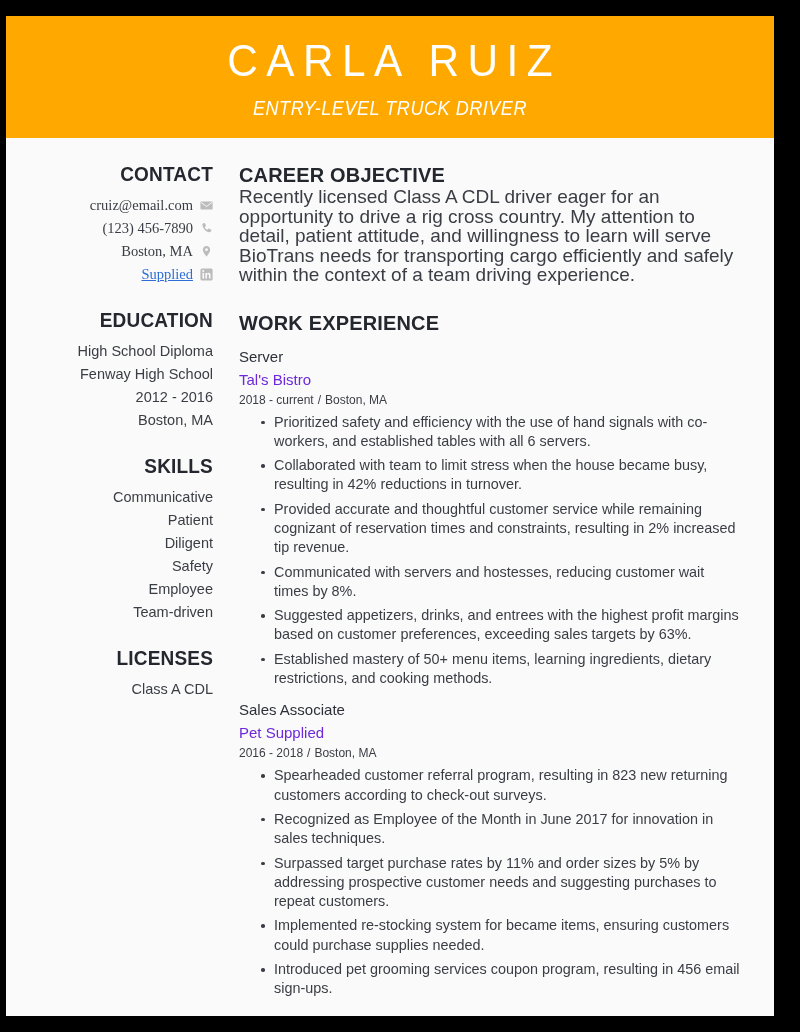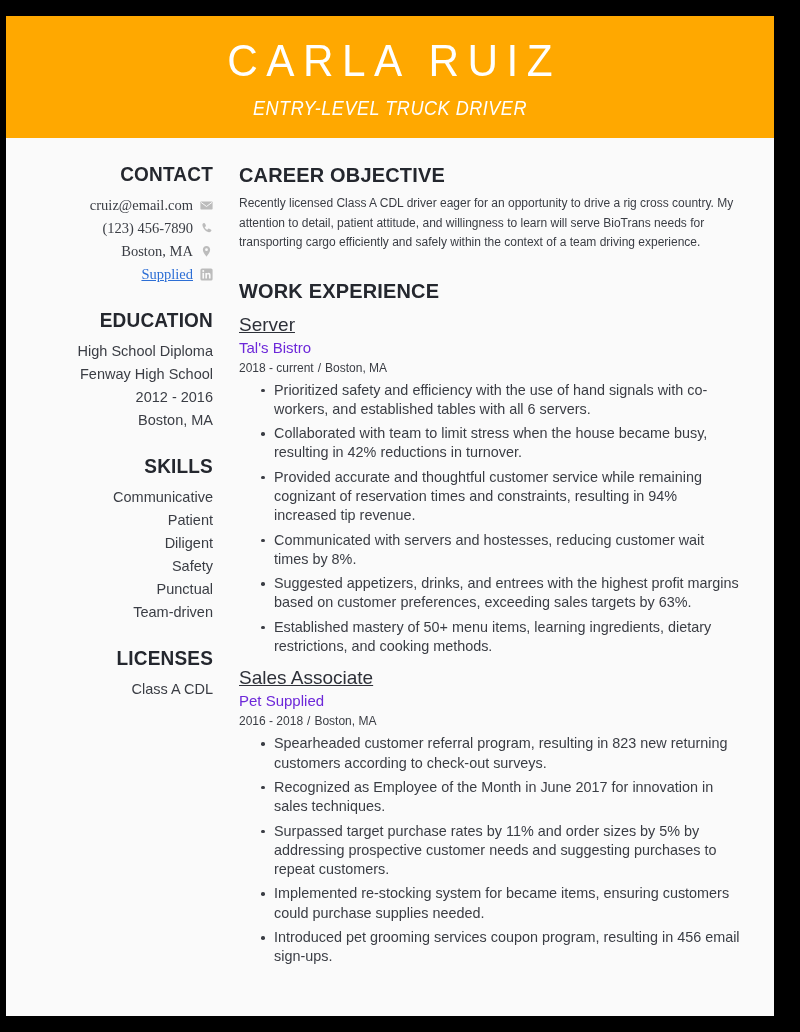--- a/index.html
+++ b/index.html
@@ -124,33 +124,31 @@
     width: 13px;
     height: 13px;
     flex: 0 0 13px;
     display: inline-block;
     position: relative;
   }
   .ic svg { display: block; }
 
   
   .objective {
-    font-size: 12px;
+    font-size: 19px;
     line-height: 19.5px;
     color: #3a3d44;
-    margin-top: 7px;
   }
   .work-head { margin-top: 25px; }
   .job { margin-top: 9px; }
   .job-title {
-    font-size: 19px;
+    font-size: 15px;
     line-height: 25px;
     color: #2d3038;
     font-weight: 400;
-    text-decoration: underline;
   }
   .job-company {
     font-size: 15px;
     line-height: 21px;
     color: #6d28d9;
   }
   .job-meta {
     font-size: 12px;
     line-height: 21px;
     color: #3a3d44;
@@ -241,21 +239,21 @@
         <div class="s-line">2012 - 2016</div>
         <div class="s-line">Boston, MA</div>
       </div>
 
       <div class="block">
         <div class="sec-head">SKILLS</div>
         <div class="s-line">Communicative</div>
         <div class="s-line">Patient</div>
         <div class="s-line">Diligent</div>
         <div class="s-line">Safety</div>
-        <div class="s-line">Punctual</div>
+        <div class="s-line">Employee</div>
         <div class="s-line">Team-driven</div>
       </div>
 
       <div class="block">
         <div class="sec-head">LICENSES</div>
         <div class="s-line">Class A CDL</div>
       </div>
 
     </div>
 
@@ -271,21 +269,21 @@
 
         <div class="job">
           <div class="job-title">Server</div>
           <div class="job-company">Tal's Bistro</div>
           <div class="job-meta">
             <span>2018 - current</span><span class="sep">/</span><span>Boston, MA</span>
           </div>
           <ul class="bullets">
             <li>Prioritized safety and efficiency with the use of hand signals with co-workers, and established tables with all 6 servers.</li>
             <li>Collaborated with team to limit stress when the house became busy, resulting in 42% reductions in turnover.</li>
-            <li>Provided accurate and thoughtful customer service while remaining cognizant of reservation times and constraints, resulting in 94% increased tip revenue.</li>
+            <li>Provided accurate and thoughtful customer service while remaining cognizant of reservation times and constraints, resulting in 2% increased tip revenue.</li>
             <li>Communicated with servers and hostesses, reducing customer wait times by 8%.</li>
             <li>Suggested appetizers, drinks, and entrees with the highest profit margins based on customer preferences, exceeding sales targets by 63%.</li>
             <li>Established mastery of 50+ menu items, learning ingredients, dietary restrictions, and cooking methods.</li>
           </ul>
         </div>
 
         <div class="job">
           <div class="job-title">Sales Associate</div>
           <div class="job-company">Pet Supplied</div>
           <div class="job-meta">

